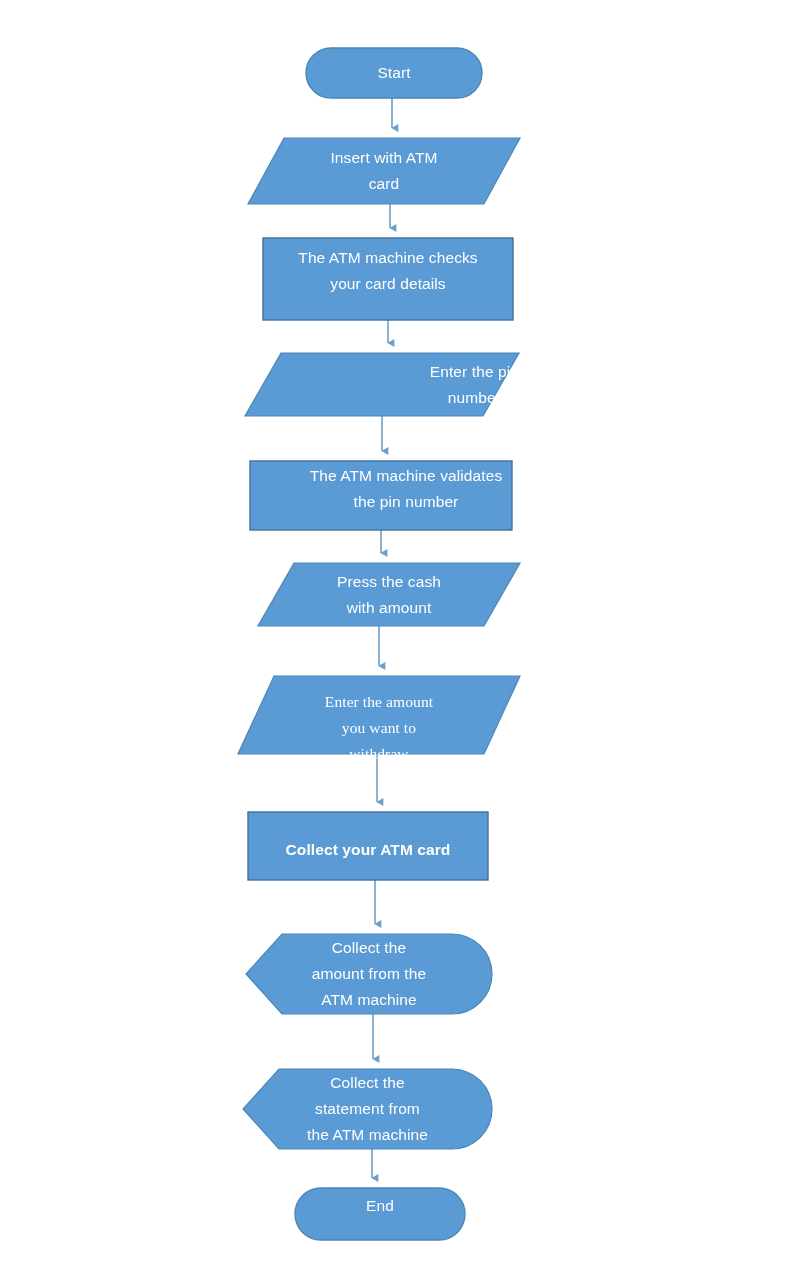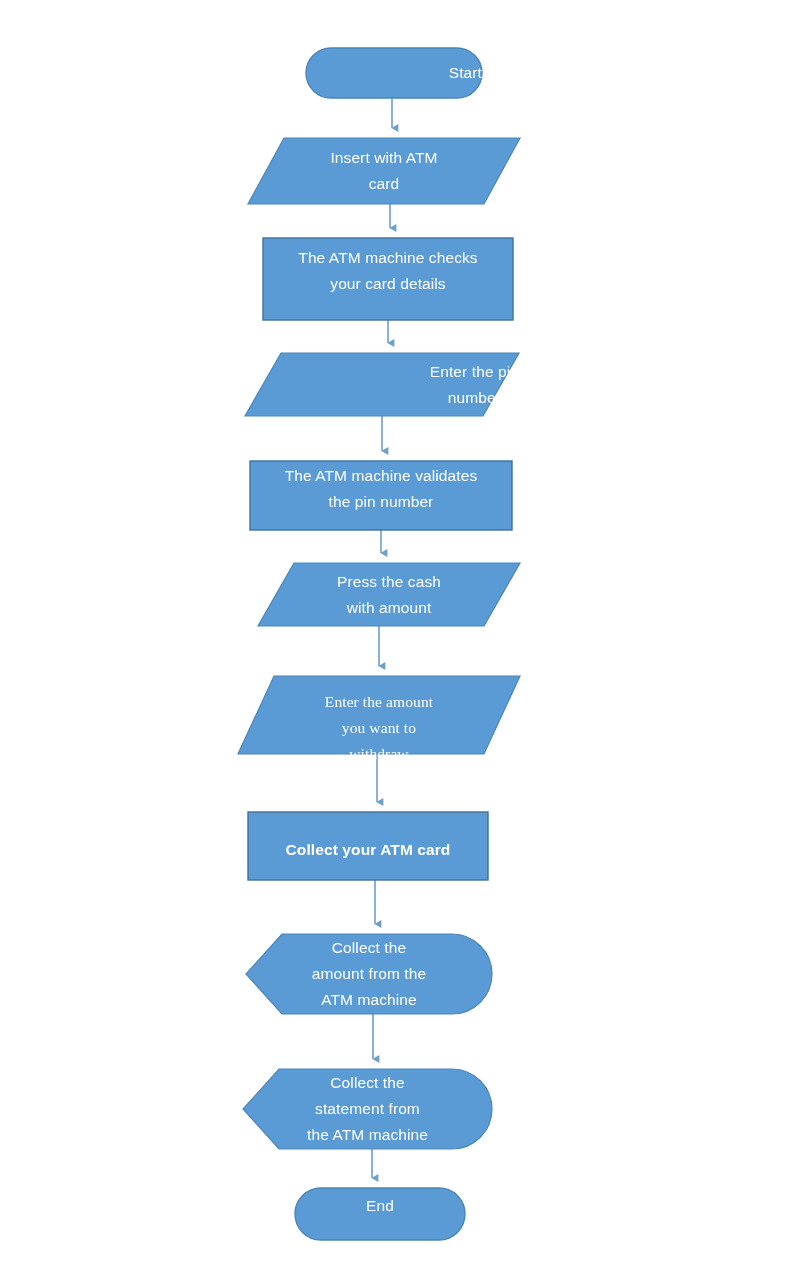--- a/index.html
+++ b/index.html
@@ -69,28 +69,28 @@
         <rect x="250" y="461" width="262" height="69" stroke="#41719C" stroke-width="1.4" fill="#5B9BD5"></rect>
         <polygon points="294,563 520,563 484,626 258,626" stroke="#4A86B8" stroke-width="1.2" fill="#5B9BD5"></polygon>
         <polygon points="274,676 520,676 484,754 238,754" stroke="#4A86B8" stroke-width="1.2" fill="#5B9BD5"></polygon>
         <rect x="248" y="812" width="240" height="68" stroke="#41719C" stroke-width="1.4" fill="#5B9BD5"></rect>
         <path d="M 282 934 L 452 934 A 40 40 0 0 1 452 1014 L 282 1014 L 246 974 Z" stroke="#4A86B8" stroke-width="1.2" fill="#5B9BD5"></path>
         <path d="M 279 1069 L 452 1069 A 40 40 0 0 1 452 1149 L 279 1149 L 243 1109 Z" stroke="#4A86B8" stroke-width="1.2" fill="#5B9BD5"></path>
         <rect x="295" y="1188" width="170" height="52" rx="26" ry="26" stroke="#4A86B8" stroke-width="1.4" fill="#5B9BD5"></rect>
       </g>
   </svg>
   <div id="labels-layer">
-      <div class="node-label" style="left: 306px; top: 48px; width: 176px; height: 50px; justify-content: flex-end;"><span>Start</span></div>
+      <div class="node-label" style="left: 306px; top: 48px; width: 176px; height: 50px;"><span>Start</span></div>
       <div class="node-label" style="left: 248px; top: 138px; width: 272px; height: 66px;"><span>Insert with ATM
 card</span></div>
       <div class="node-label" style="left: 263px; top: 238px; width: 250px; height: 65px;"><span>The ATM machine checks
 your card details</span></div>
       <div class="node-label" style="left: 245px; top: 353px; width: 274px; height: 63px; justify-content: flex-end;"><span>Enter the pin
 number</span></div>
-      <div class="node-label" style="left: 250px; top: 461px; width: 262px; height: 56px;"><span>The ATM machine validates
+      <div class="node-label" style="left: 250px; top: 461px; width: 262px; height: 56px; padding-left: 25px;"><span>The ATM machine validates
 the pin number</span></div>
       <div class="node-label" style="left: 258px; top: 563px; width: 262px; height: 63px;"><span>Press the cash
 with amount</span></div>
       <div class="node-label" style="left: 238px; top: 700px; width: 282px; height: 56px; font-family: Liberation Serif, serif;"><span>Enter the amount
 you want to
 withdraw</span></div>
       <div class="node-label" style="left: 248px; top: 820px; width: 240px; height: 60px; font-weight: bold;"><span>Collect your ATM card</span></div>
       <div class="node-label" style="left: 246px; top: 934px; width: 246px; height: 80px;"><span>Collect the
 amount from the
 ATM machine</span></div>

